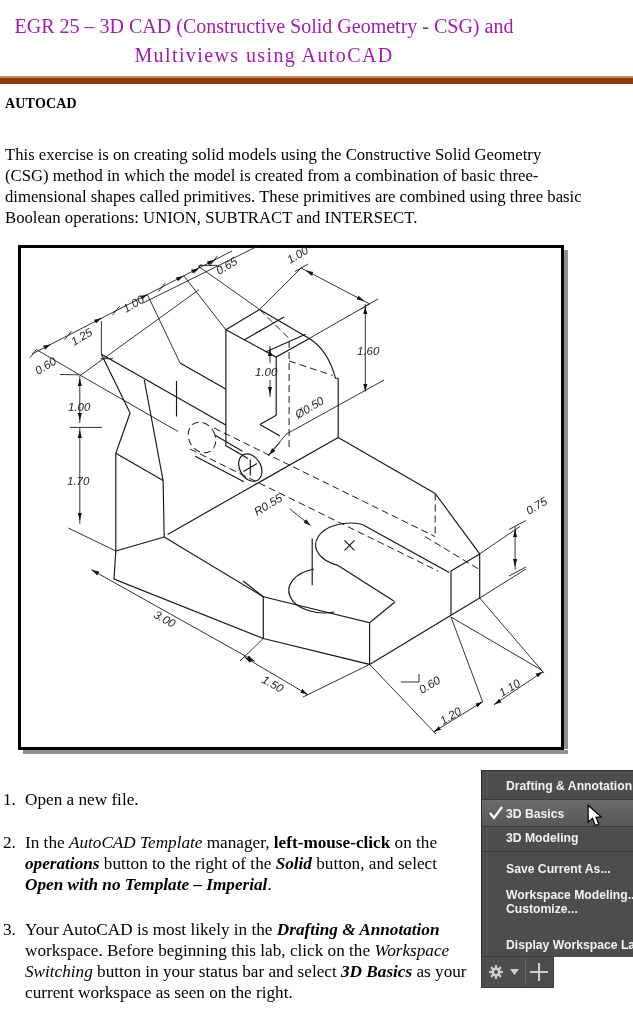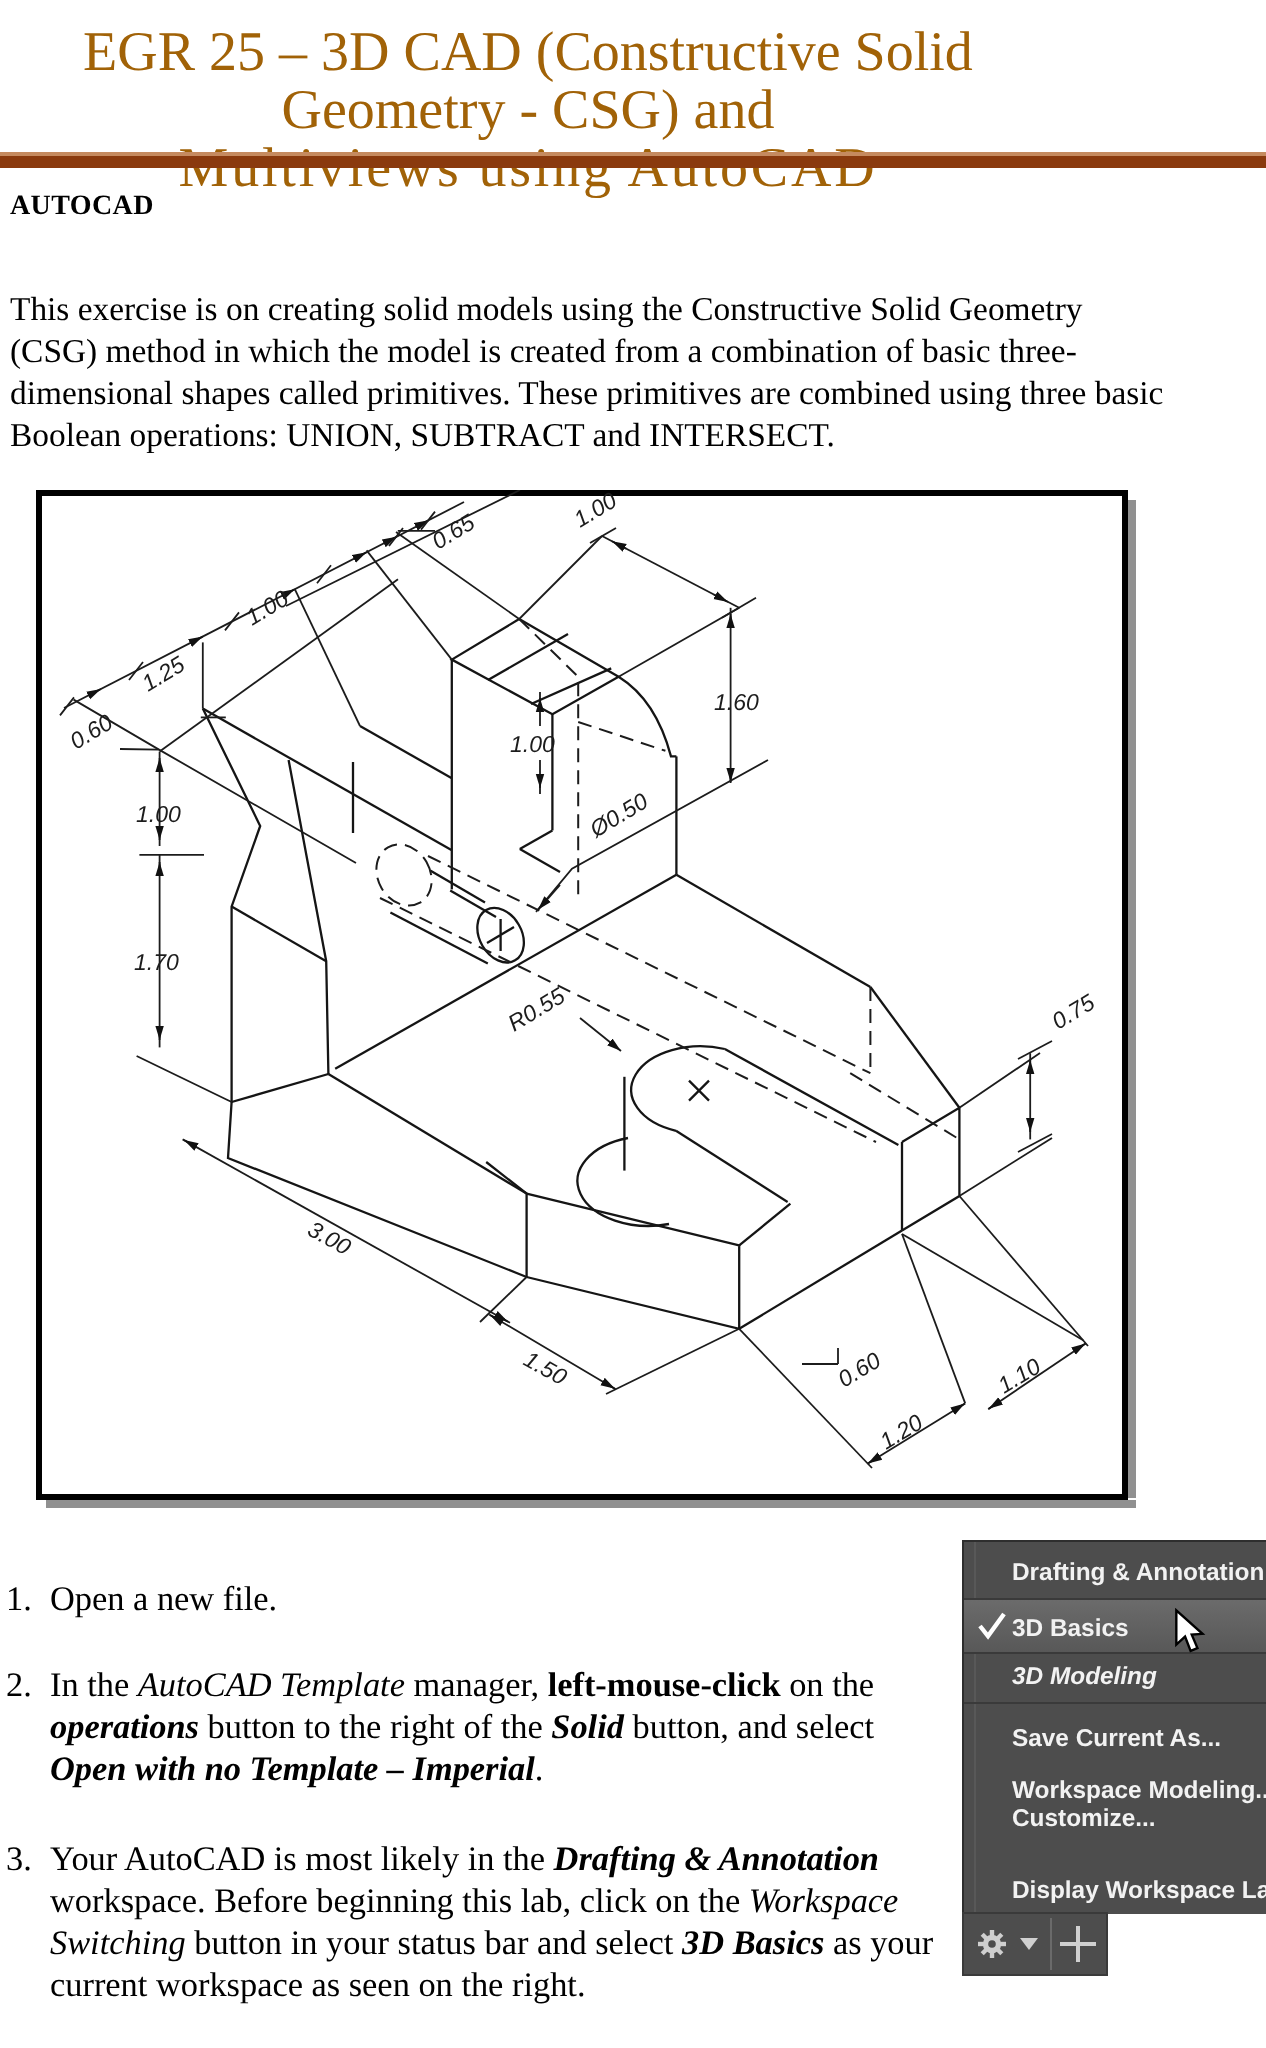--- a/index.html
+++ b/index.html
@@ -3,21 +3,21 @@
 <meta charset="utf-8">
 <style>
   html,body{margin:0;padding:0;}
   body{width:633px;height:1024px;position:relative;background:#ffffff;
        font-family:"Liberation Serif",serif;color:#000;}
   .abs{position:absolute;}
 </style>
 </head>
 <body>
 
-<div class="abs" style="left:0;top:12px;width:528px;text-align:center;font-size:28px;line-height:29px;color:#a16207;">EGR 25 – 3D CAD (Constructive Solid Geometry - CSG) and<br><span style="letter-spacing:1.4px;">Multiviews using AutoCAD</span></div>
+<div class="abs" style="left:0;top:12px;width:528px;text-align:center;font-size:20px;line-height:29px;color:#a21caf;">EGR 25 – 3D CAD (Constructive Solid Geometry - CSG) and<br><span style="letter-spacing:1.4px;">Multiviews using AutoCAD</span></div>
 
 <div class="abs" style="left:0;top:76px;width:633px;height:2px;background:#c58a5f;"></div>
 
 <div class="abs" style="left:0;top:78px;width:633px;height:6px;background:#8a3a0e;"></div>
 
 <div class="abs" style="left:5px;top:96px;font-size:14px;font-weight:bold;letter-spacing:0.2px;">AUTOCAD</div>
 
 <div class="abs" style="left:5px;top:144px;width:610px;font-size:16.7px;line-height:21px;">This exercise is on creating solid models using the Constructive Solid Geometry<br>(CSG) method in which the model is created from a combination of basic three-<br>dimensional shapes called primitives. These primitives are combined using three basic<br>Boolean operations: UNION, SUBTRACT and INTERSECT.</div>
 
 <div class="abs" style="left:18px;top:245px;width:540px;height:499px;border:3px solid #000;background:#fff;"></div>
@@ -227,21 +227,21 @@
 
   <div style="position:absolute;left:24px;top:8px;">Drafting &amp; Annotation</div>
 
   <div style="position:absolute;left:0px;top:28px;width:152px;height:26px;background:linear-gradient(#6b6b6b,#585858);border-top:1px solid #3a3a3a;border-bottom:1px solid #3a3a3a;"></div>
   <div style="position:absolute;left:24px;top:36px;">3D Basics</div>
 
   <svg style="position:absolute;left:6px;top:34px;" width="16" height="16" viewBox="0 0 16 16">
       <path d="M2 8 L6 13 L14 2" stroke="#ffffff" stroke-width="2.2" fill="none"></path>
     </svg>
 
-  <div style="position:absolute;left:24px;top:60px;font-style:italic;">3D Modeling</div>
+  <div style="position:absolute;left:24px;top:60px;">3D Modeling</div>
 
   <div style="position:absolute;left:0;top:80px;width:152px;height:1px;background:#3a3a3a;"></div>
 
   <div style="position:absolute;left:24px;top:91px;">Save Current As...</div>
 
   <div style="position:absolute;left:24px;top:117px;">Workspace Modeling...</div>
 
   <div style="position:absolute;left:24px;top:131px;">Customize...</div>
 
   <div style="position:absolute;left:24px;top:167px;white-space:nowrap;">Display Workspace Lab</div>

